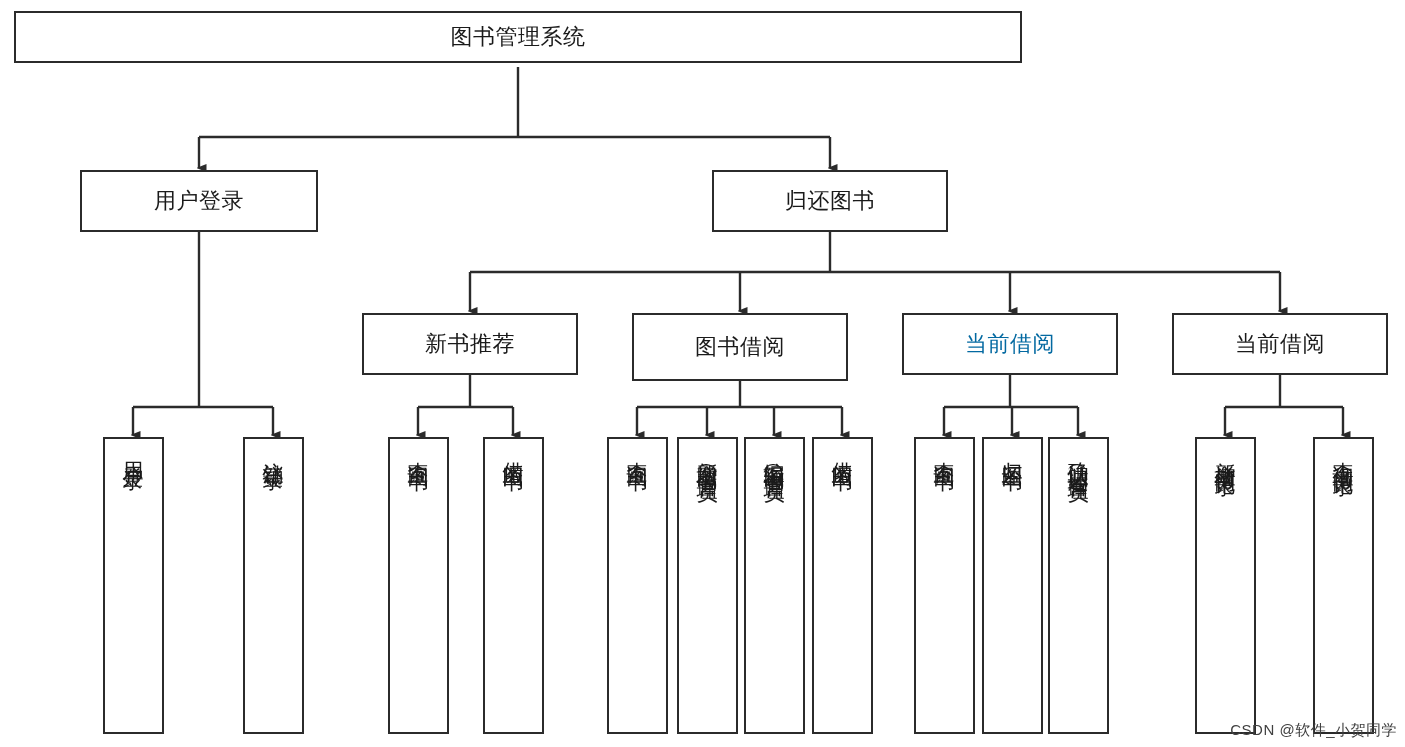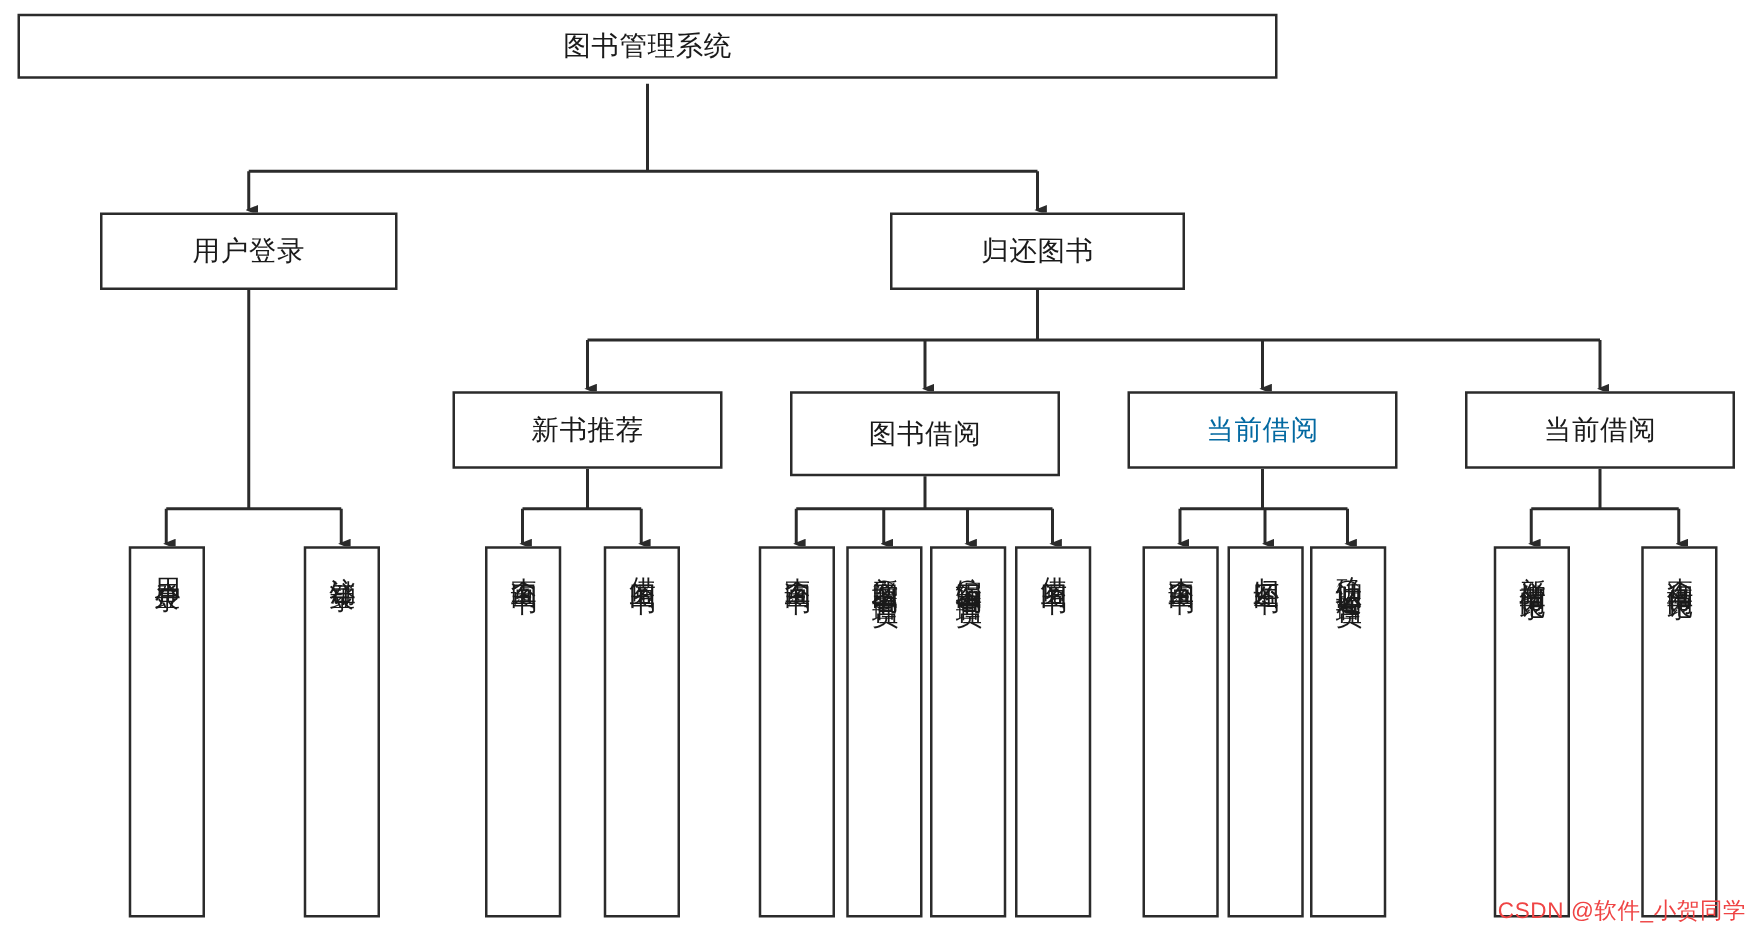--- a/index.html
+++ b/index.html
@@ -52,22 +52,22 @@
     text-orientation: upright;
     font-size: 21px;
     color: #1a1a1a;
     letter-spacing: 3px;
     line-height: 1;
   }
   #watermark {
     position: absolute;
     right: 8px;
     bottom: 7px;
-    font-size: 18px;
-    color: #ef4444;
+    font-size: 15px;
+    color: #404040;
     white-space: nowrap;
     letter-spacing: 0.5px;
   }
 </style>
 </head>
 <body>
 
 <div id="diagram-root">
 
   <svg id="diagram-svg" viewBox="0 0 1405 747" xmlns="http://www.w3.org/2000/svg">

